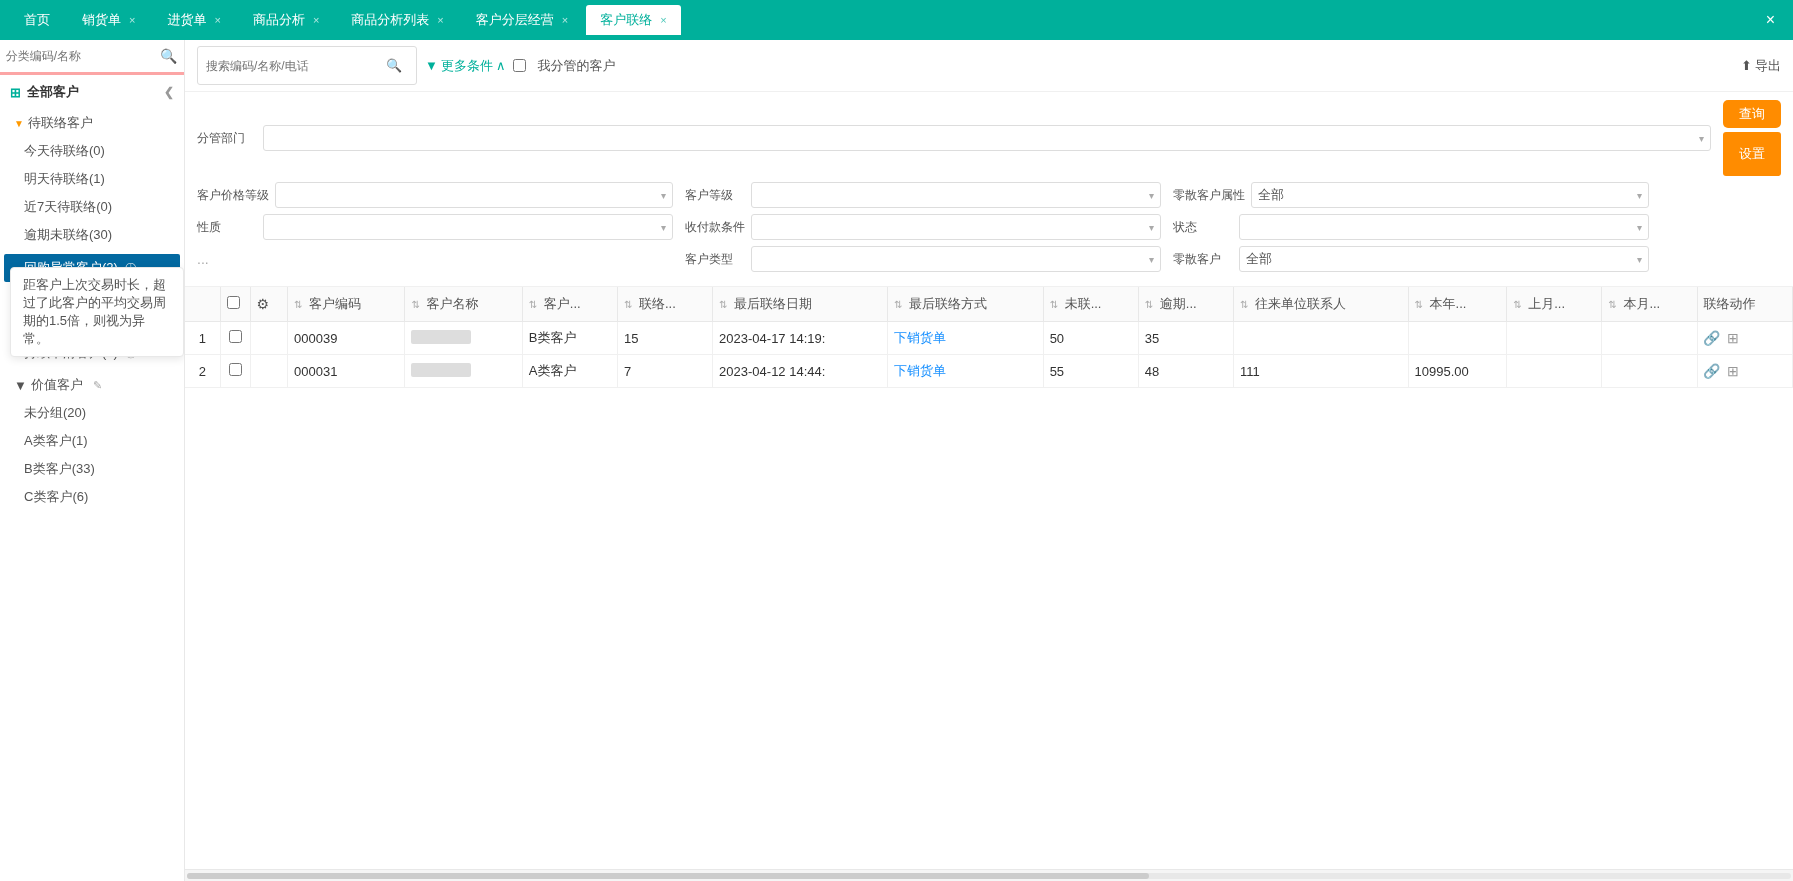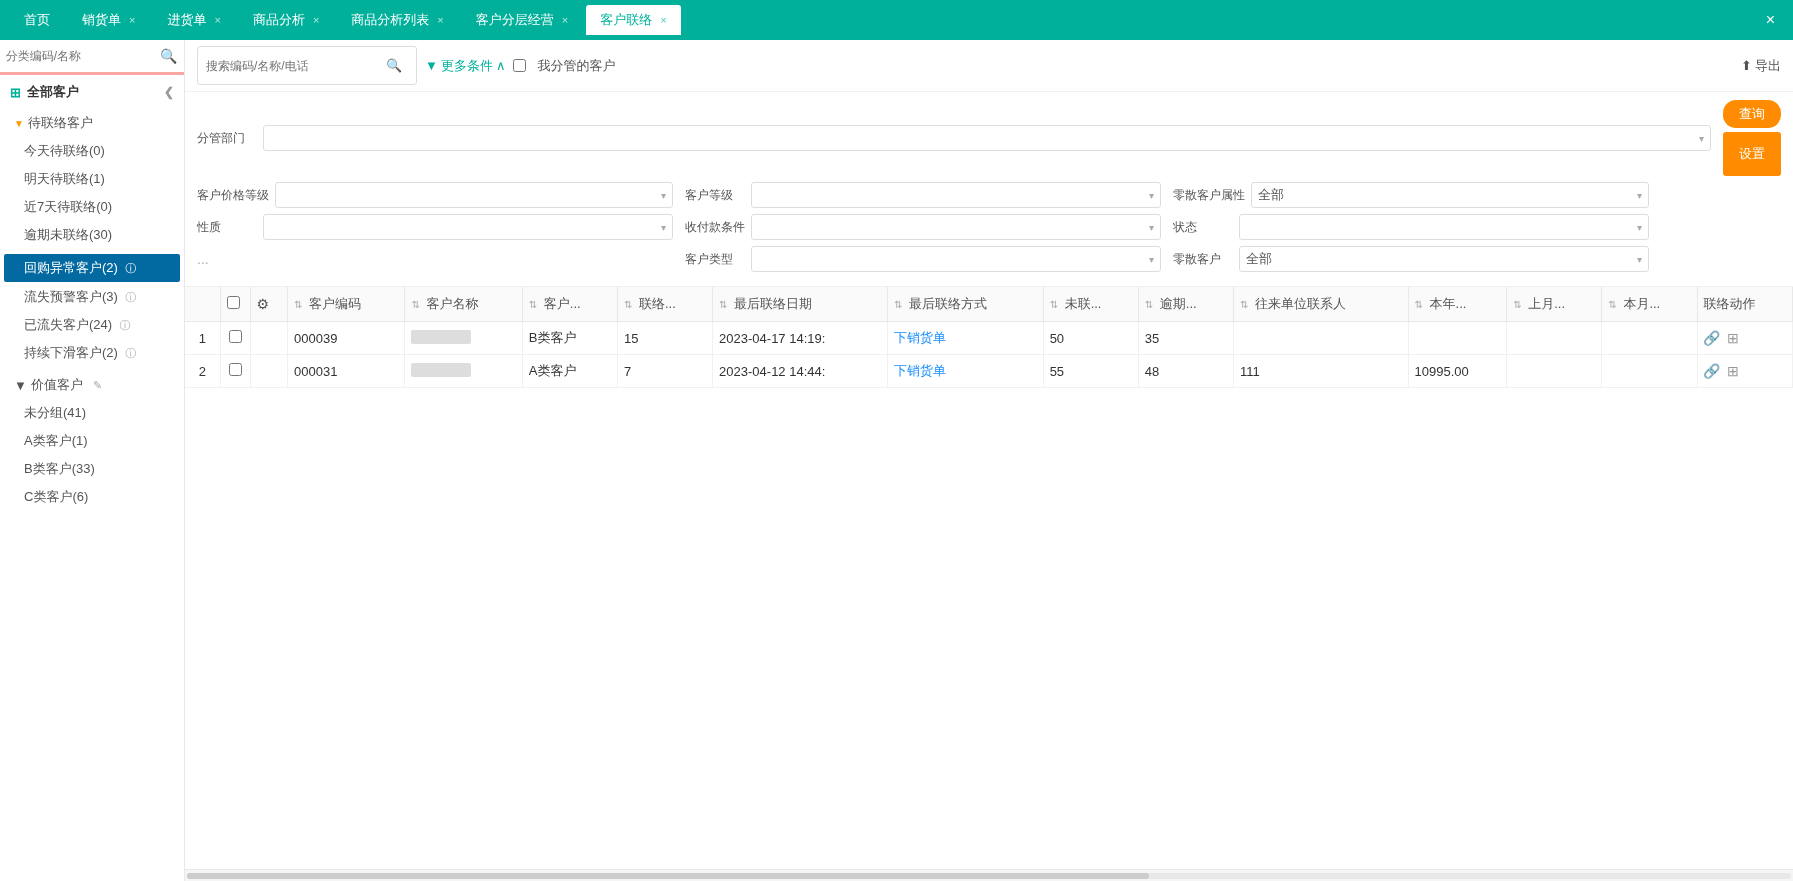--- a/index.html
+++ b/index.html
@@ -232,21 +232,21 @@
       background: #fff;
       color: #555;
       outline: none;
       min-height: 26px;
     }
 
     .query-btn {
       background: #ff8c00;
       color: #fff;
       border: none;
-      border-radius: 13px;
+      border-radius: 5px;
       padding: 5px 2px;
       cursor: pointer;
       font-size: 13px;
     }
     .settings-btn {
       background: #ff8c00;
       color: #fff;
       border: none;
       border-radius: 3px;
       padding: 13px 16px;
@@ -476,32 +476,35 @@
 
     <div style="height:4px;"></div>
 
     <div class="sidebar-group2-title">
       <span class="triangle">▼</span>
       <span>价值客户</span>
       <span style="margin-left:6px;color:#aaa;font-size:11px;">✎</span>
     </div>
 
     <div class="sidebar-item">
-      <span>未分组(41)</span>
+      <span>未分组(20)</span>
     </div>
     <div class="sidebar-item">
       <span>A类客户(1)</span>
     </div>
     <div class="sidebar-item">
       <span>B类客户(33)</span>
     </div>
     <div class="sidebar-item">
       <span>C类客户(6)</span>
     </div>
 
+    <div class="tooltip-box">
+      <span>距客户上次交易时长，超过了此客户的平均交易周期的1.5倍，则视为异常。</span>
+    </div>
   </div>
 
   <div class="content-area">
 
     <div class="filter-bar">
       <div class="filter-search-box">
         <input type="text" placeholder="搜索编码/名称/电话" style="">
         <span class="filter-search-icon">🔍</span>
       </div>
       <div class="more-conditions">

